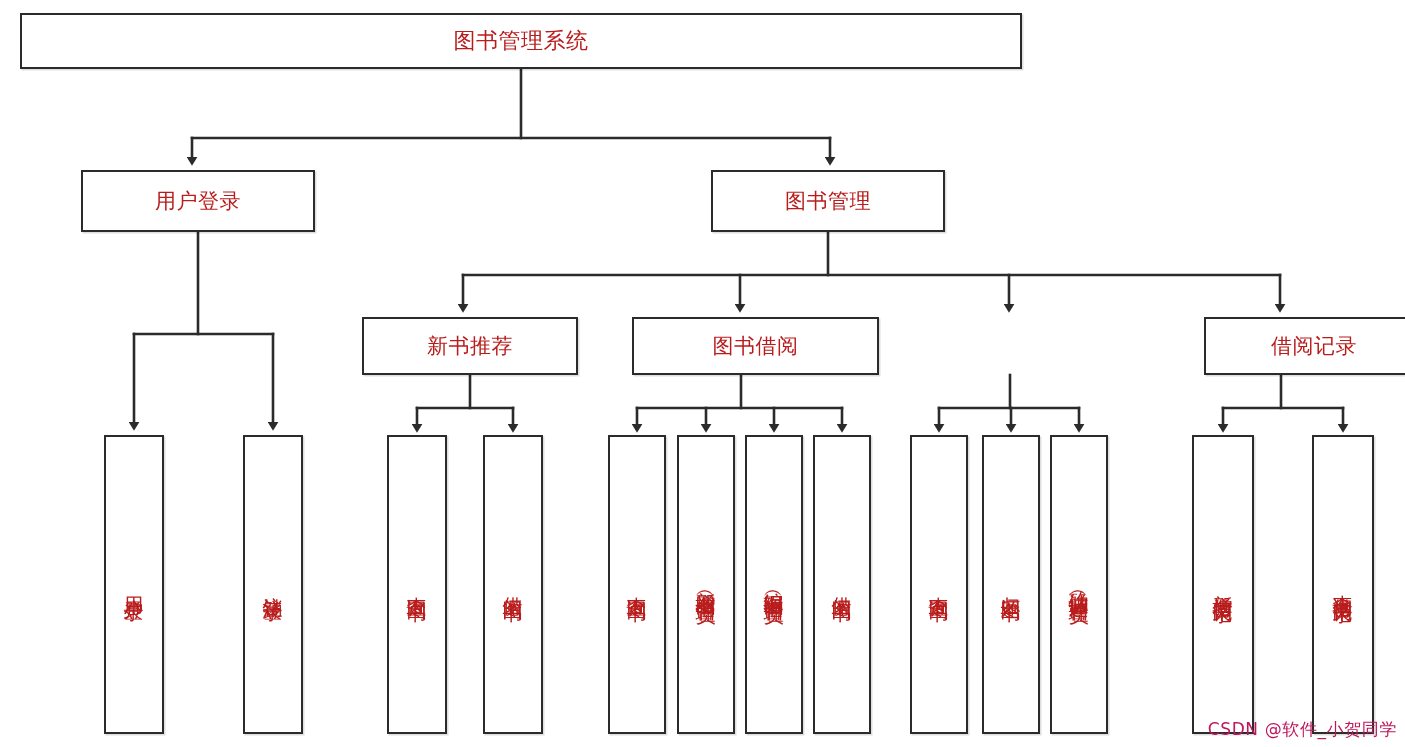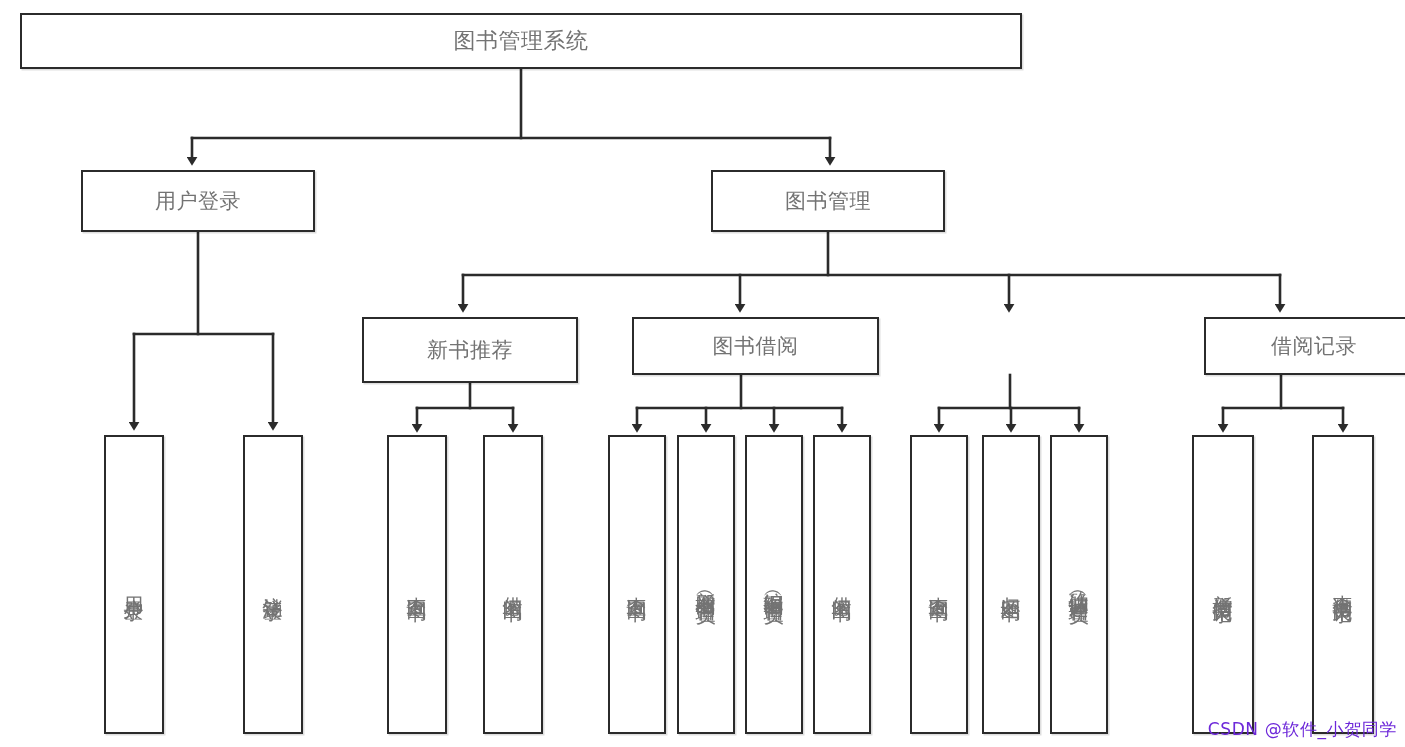--- a/index.html
+++ b/index.html
@@ -30,42 +30,42 @@
     position: absolute;
     box-sizing: border-box;
     border: 2.4px solid #2b2b2b;
     background: #ffffff;
     display: flex;
     align-items: center;
     justify-content: center;
     box-shadow: 1.5px 1.5px 0 rgba(0,0,0,0.13);
   }
   .node-label {
-    color: #737373;
+    color: #b91c1c;
     font-size: 21px;
     line-height: 1.18;
     letter-spacing: 0.5px;
     white-space: nowrap;
     text-align: center;
   }
   .node-box.vertical .node-label {
     writing-mode: vertical-rl;
     text-orientation: upright;
     font-size: 20px;
     letter-spacing: 2px;
     line-height: 1;
     max-height: 100%;
   }
   .node-box.root .node-label { font-size: 22px; }
   .watermark {
     position: absolute;
     right: 8px;
     bottom: 6px;
     font-size: 17px;
-    color: #6d28d9;
+    color: #be185d;
     letter-spacing: 0.6px;
     white-space: nowrap;
     pointer-events: none;
   }
 </style>
 </head>
 <body>
 
 <div id="diagram-root">
 
@@ -123,21 +123,21 @@
     <span class="node-label">图书管理系统</span>
   </div>
 
   <div class="node-box" style="left:81px; top:170px; width:234px; height:62px;">
     <span class="node-label">用户登录</span>
   </div>
   <div class="node-box" style="left:711px; top:170px; width:234px; height:62px;">
     <span class="node-label">图书管理</span>
   </div>
 
-  <div class="node-box" style="left:362px; top:317px; width:216px; height:66px;">
+  <div class="node-box" style="left:362px; top:317px; width:216px; height:58px;">
     <span class="node-label">新书推荐</span>
   </div>
   <div class="node-box" style="left:632px; top:317px; width:247px; height:58px;">
     <span class="node-label">图书借阅</span>
   </div>
   <div class="node-box" style="left:1170px; top:317px; width:220px; height:58px;margin-left:34px;">
     <span class="node-label">借阅记录</span>
   </div>
 
   <div class="node-box vertical" style="left:104px; top:435px; width:60px; height:299px;">

